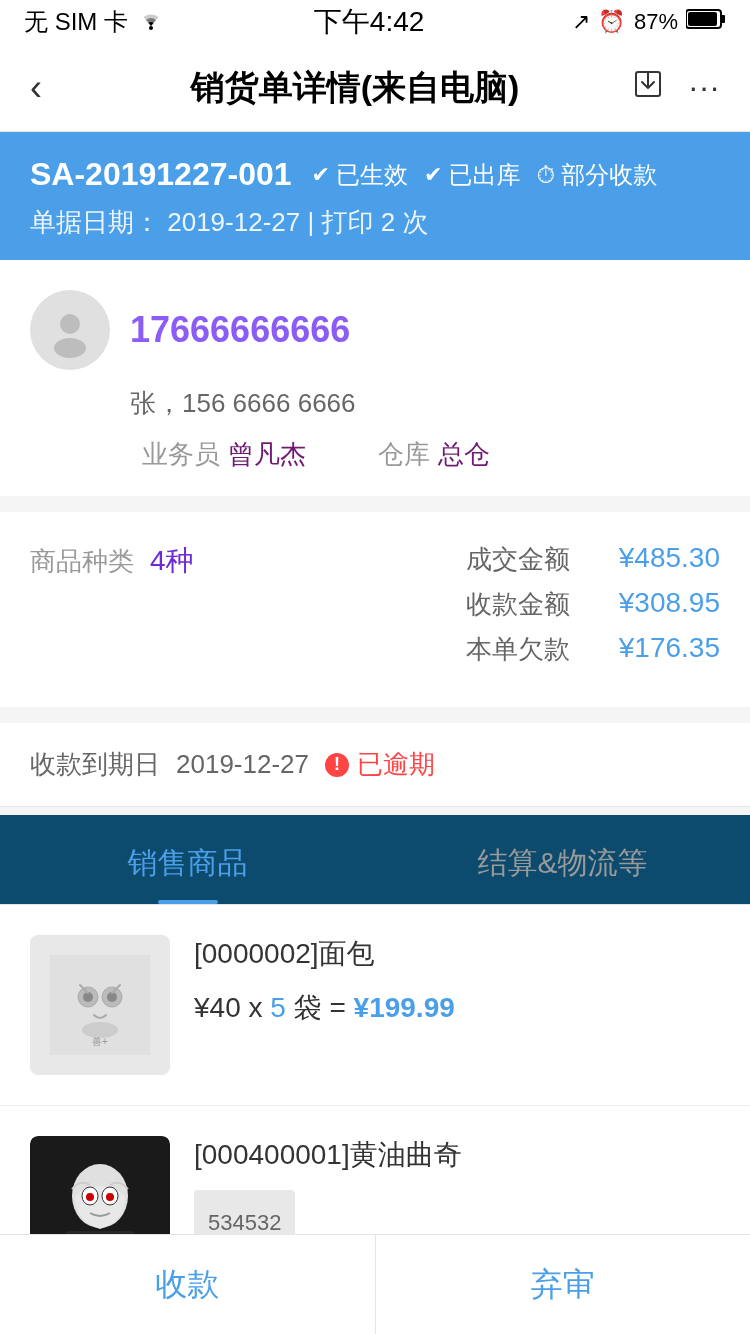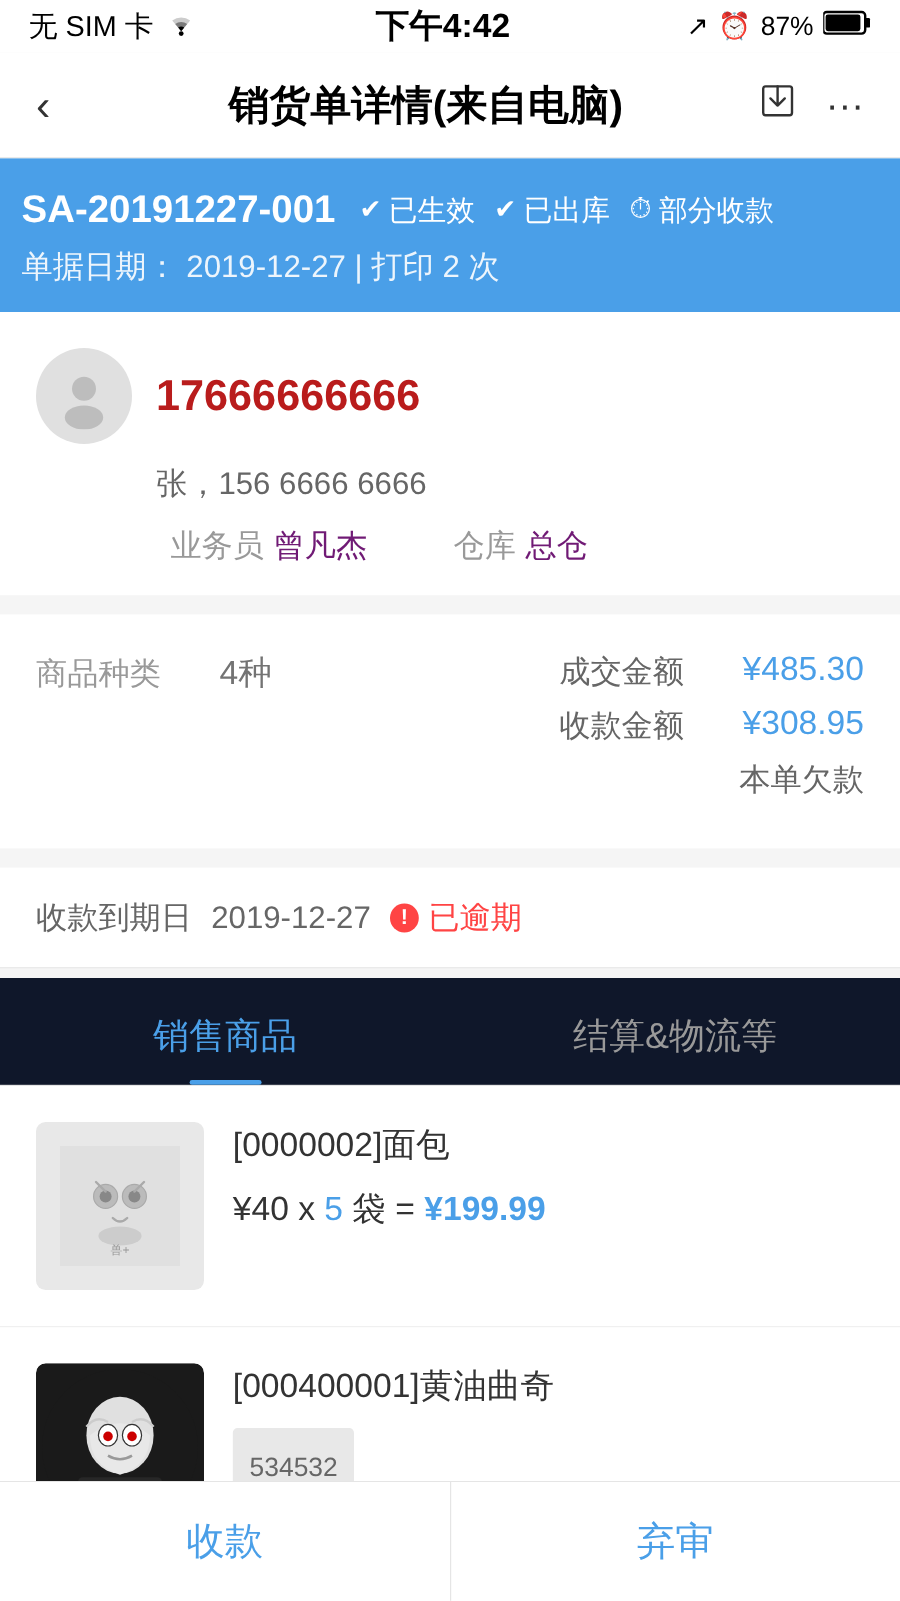--- a/index.html
+++ b/index.html
@@ -18,21 +18,21 @@
       height: 44px;
       background: #fff;
       display: flex;
       align-items: center;
       justify-content: space-between;
       padding: 0 24px;
       font-size: 24px;
       color: #000;
     }
     .status-left { display: flex; align-items: center; gap: 8px; font-size: 24px; }
-    .status-center { font-size: 28px; font-weight: 700; }
+    .status-center { font-size: 28px; font-weight: 400; }
     .status-right { display: flex; align-items: center; gap: 8px; font-size: 22px; }
 
     
     .nav-bar {
       height: 88px;
       background: #fff;
       display: flex;
       align-items: center;
       justify-content: space-between;
       padding: 0 30px;
@@ -60,21 +60,21 @@
     }
     .nav-icon {
       font-size: 32px;
       color: #333;
       cursor: pointer;
     }
 
     
     .order-header {
       background: #4a9fe8;
-      padding: 24px 18px 20px;
+      padding: 24px 30px 20px;
     }
     .order-header-top {
       display: flex;
       align-items: center;
       gap: 20px;
       margin-bottom: 12px;
     }
     .order-id {
       font-size: 32px;
       font-weight: 700;
@@ -125,21 +125,21 @@
       background: #e0e0e0;
       display: flex;
       align-items: center;
       justify-content: center;
       overflow: hidden;
     }
     .avatar-svg { width: 56px; height: 56px; }
     .customer-name {
       font-size: 36px;
       font-weight: 600;
-      color: #b91c1c;
+      color: #8b5cf6;
     }
     .customer-info {
       font-size: 26px;
       color: #666;
       margin-bottom: 16px;
       padding-left: 100px;
     }
     .customer-meta {
       display: flex;
       align-items: center;
@@ -163,21 +163,21 @@
     }
     .summary-left { }
     .summary-item {
       display: flex;
       align-items: center;
       gap: 16px;
       font-size: 26px;
       color: #666;
     }
     .summary-label { color: #999; }
-    .summary-count { color: #737373; font-size: 28px; margin-left: 33px; }
+    .summary-count { color: #6d28d9; font-size: 28px; }
     .summary-right {
       text-align: right;
     }
     .amount-row {
       display: flex;
       justify-content: flex-end;
       gap: 30px;
       margin-bottom: 10px;
       font-size: 26px;
     }
@@ -211,21 +211,21 @@
       display: flex;
       align-items: center;
       justify-content: center;
       color: #fff;
       font-size: 18px;
       font-weight: bold;
     }
 
     
     .tabs-section {
-      background: #0f172a;
+      background: #0c4a6e;
       display: flex;
       border-bottom: 1px solid #e5e5e5;
     }
     .tab {
       flex: 1;
       text-align: center;
       padding: 28px 0 20px;
       font-size: 30px;
       cursor: pointer;
       position: relative;
@@ -431,20 +431,21 @@
       <div class="amount-row">
         <span class="amount-label">成交金额</span>
         <span class="amount-value">¥485.30</span>
       </div>
       <div class="amount-row">
         <span class="amount-label">收款金额</span>
         <span class="amount-value">¥308.95</span>
       </div>
       <div class="amount-row">
         <span class="amount-label">本单欠款</span>
+        <span class="amount-value">¥176.35</span>
       </div>
     </div>
   </div>
 </div>
 
 <div class="due-section">
   <span>收款到期日</span>
   <span>2019-12-27</span>
   <div class="overdue-badge">
     <div class="overdue-dot">!</div>

